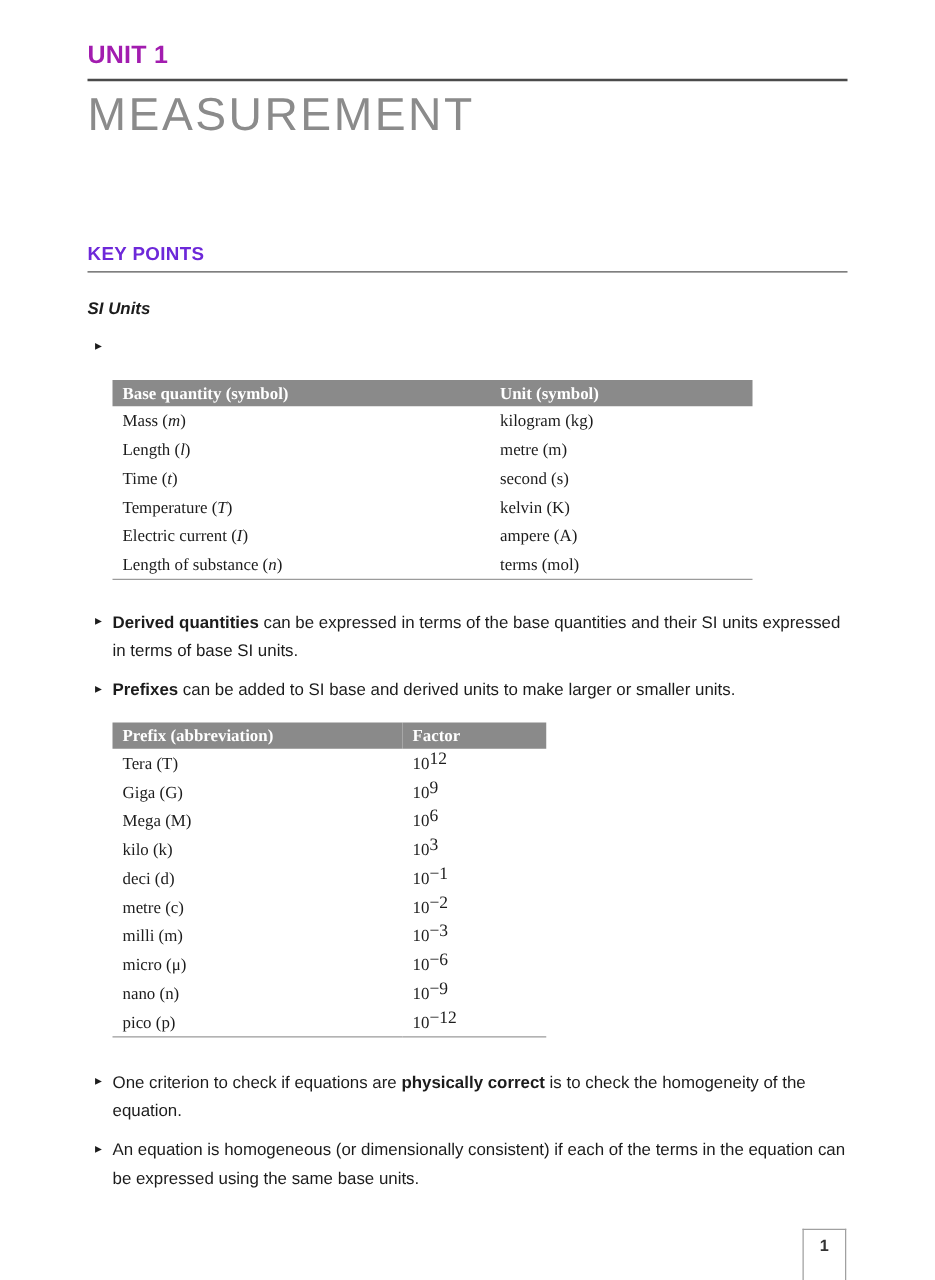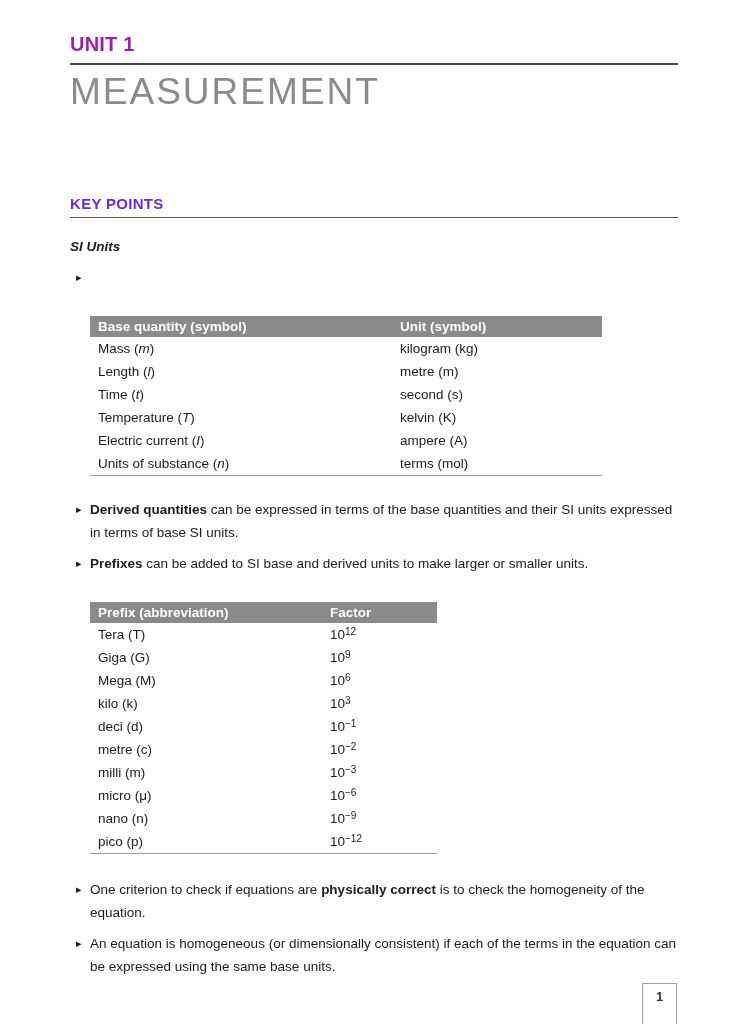--- a/index.html
+++ b/index.html
@@ -76,23 +76,24 @@
   }
   .mt12 { margin-top: 12px; }
   .mt22 { margin-top: 22px; }
   .mt24 { margin-top: 24px; }
   .mt8  { margin-top: 8px;  }
   .bullet b { font-weight: bold; }
   
   table {
     border-collapse: collapse;
     margin-left: 20px;
-    margin-top: 27px;
+    margin-top: 15px;
     font-size: 13.5px;
     color: #1c1c1c;
+    font-family: Liberation Serif, serif;
   }
   table.base-table { width: 512px; }
   table.prefix-table { width: 347px; }
   thead th {
     background: #8a8a8a;
     color: #ffffff;
     font-weight: bold;
     text-align: left;
     padding: 3px 8px;
     line-height: 15px;
@@ -101,21 +102,21 @@
     padding: 4px 8px;
     line-height: 15px;
   }
   tbody tr:last-child td {
     border-bottom: 1px solid #9b9b9b;
   }
   .base-table col.c1 { width: 302px; }
   .prefix-table col.c1 { width: 232px; }
   td i.sym { font-style: italic; }
   sup {
-    font-size: 10px;
+    font-size: 14px;
     line-height: 0;
     vertical-align: 4px;
   }
   
   .page-number-box {
     position: absolute;
     left: 642px;
     top: 983px;
     width: 35px;
     height: 41px;
@@ -173,21 +174,21 @@
       </tr>
       <tr>
         <td><span>Temperature (</span><i class="sym">T</i><span>)</span></td>
         <td>kelvin (K)</td>
       </tr>
       <tr>
         <td><span>Electric current (</span><i class="sym">I</i><span>)</span></td>
         <td>ampere (A)</td>
       </tr>
       <tr>
-        <td><span>Units of substance (</span><i class="sym">n</i><span>)</span></td>
+        <td><span>Length of substance (</span><i class="sym">n</i><span>)</span></td>
         <td>terms (mol)</td>
       </tr>
     </tbody>
   </table>
 
   <div class="bullet mt22">
     <span class="marker">▸</span>
     <span><b>Derived quantities</b><span> can be expressed in terms of the base quantities and their SI units expressed in terms of base SI units.</span></span>
   </div>
 

